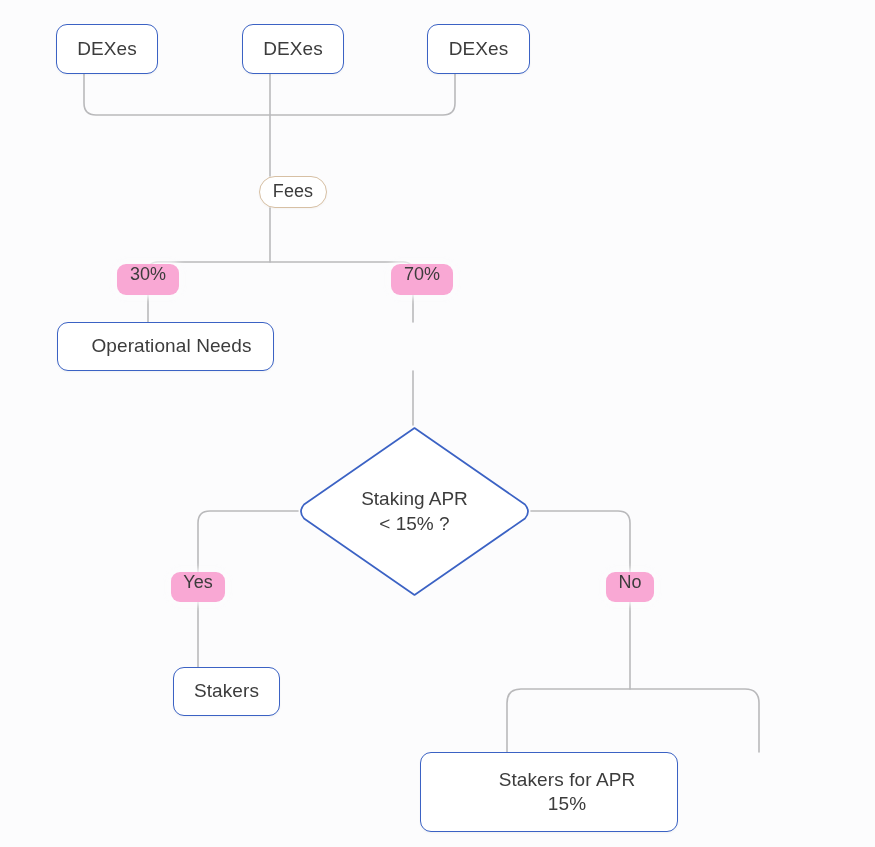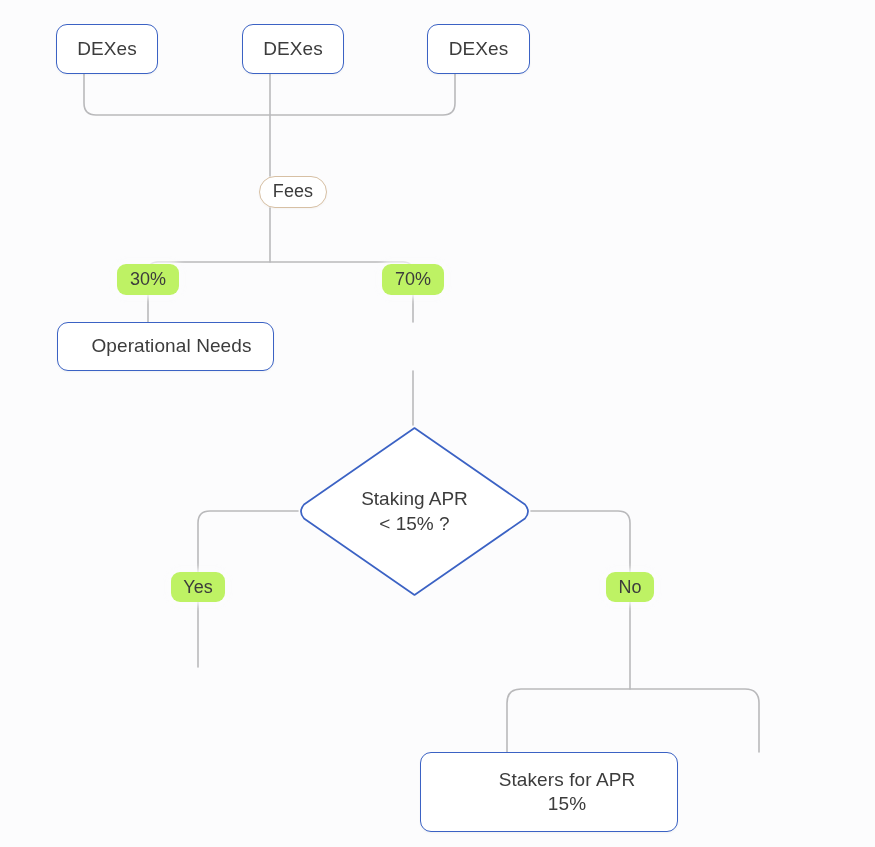--- a/index.html
+++ b/index.html
@@ -47,23 +47,22 @@
   .node.pill {
     border: 1.4px solid #d7c0a4;
     border-radius: 999px;
     font-size: 18px;
     box-shadow: 0 1px 2px rgba(80,60,30,0.04);
   }
   .edge-label {
     position: absolute;
     box-sizing: border-box;
     display: flex;
-    align-items: center;
     justify-content: center;
-    background: #bef264;
+    background: #f9a8d4;
     border-radius: 9px;
     color: #3c3c3c;
     font-size: 18px;
     box-shadow: 0 0 6px 3px rgba(252,252,253,0.95);
     z-index: 3;
   }
   .diamond-wrap {
     position: absolute;
     z-index: 2;
   }
@@ -137,21 +136,21 @@
   </div>
 
   <div class="node pill" style="left:236px; top:176px; width:68px; height:32px;">
     <span>Fees</span>
   </div>
 
   <div class="edge-label" style="left:117px; top:264px; width:62px; height:31px;">
     <span>30%</span>
   </div>
 
-  <div class="edge-label" style="left:382px; top:264px; width:62px; height:31px;">
+  <div class="edge-label" style="left:391px; top:264px; width:62px; height:31px;">
     <span>70%</span>
   </div>
 
   <div class="node box" style="left:34px; top:322px; width:217px; height:49px;padding-left:12px;">
     <span>Operational Needs</span>
   </div>
 
 
   <div class="diamond-wrap" style="left:298px; top:425px; width:233px; height:173px;">
     <svg class="diamond-shape" viewBox="0 0 233 173" preserveAspectRatio="none">
@@ -169,20 +168,23 @@
   </div>
 
   <div class="edge-label" style="left:171px; top:572px; width:54px; height:30px;">
     <span>Yes</span>
   </div>
 
   <div class="edge-label" style="left:606px; top:572px; width:48px; height:30px;">
     <span>No</span>
   </div>
 
+  <div class="node box" style="left:150px; top:667px; width:107px; height:49px;">
+    <span>Stakers</span>
+  </div>
 
   <div class="node box" style="left:397px; top:752px; width:258px; height:80px;padding-left:36px;">
     <span>Stakers for APR
 15%</span>
   </div>
 
 
 </div>
 
 </body></html>

